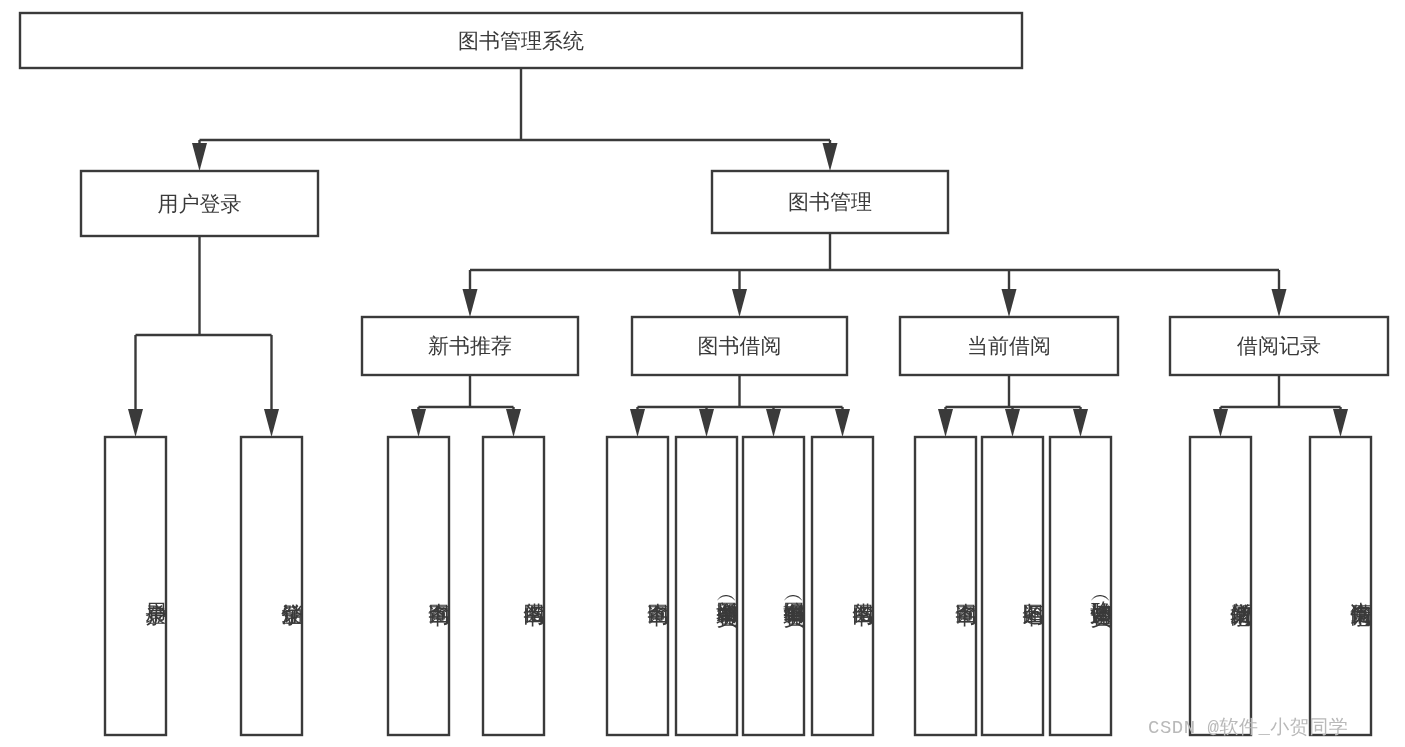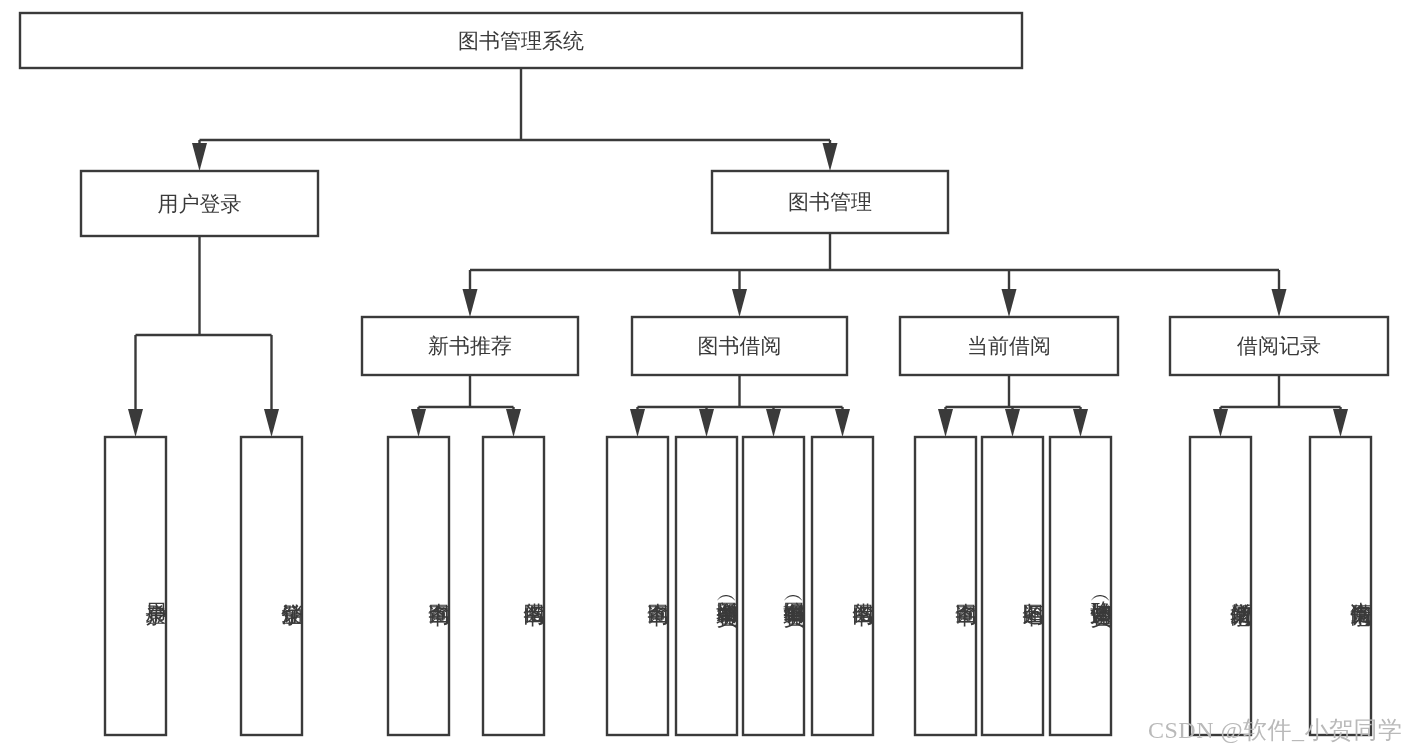--- a/index.html
+++ b/index.html
@@ -63,22 +63,22 @@
     letter-spacing: 1px;
     color: #3a3a3a;
     white-space: nowrap;
     pointer-events: none;
     user-select: none;
   }
   .watermark {
     position: absolute;
     left: 1148px;
     top: 714px;
-    font-family: Liberation Serif, serif;
-    font-size: 24px;
+    font-family: Liberation Mono, monospace;
+    font-size: 19px;
     color: #b9b9b9;
     white-space: nowrap;
     letter-spacing: 0.5px;
   }
 </style>
 </head>
 <body>
 
 <div id="diagram-root">
   <svg id="diagram-svg" viewBox="0 0 1405 747">

